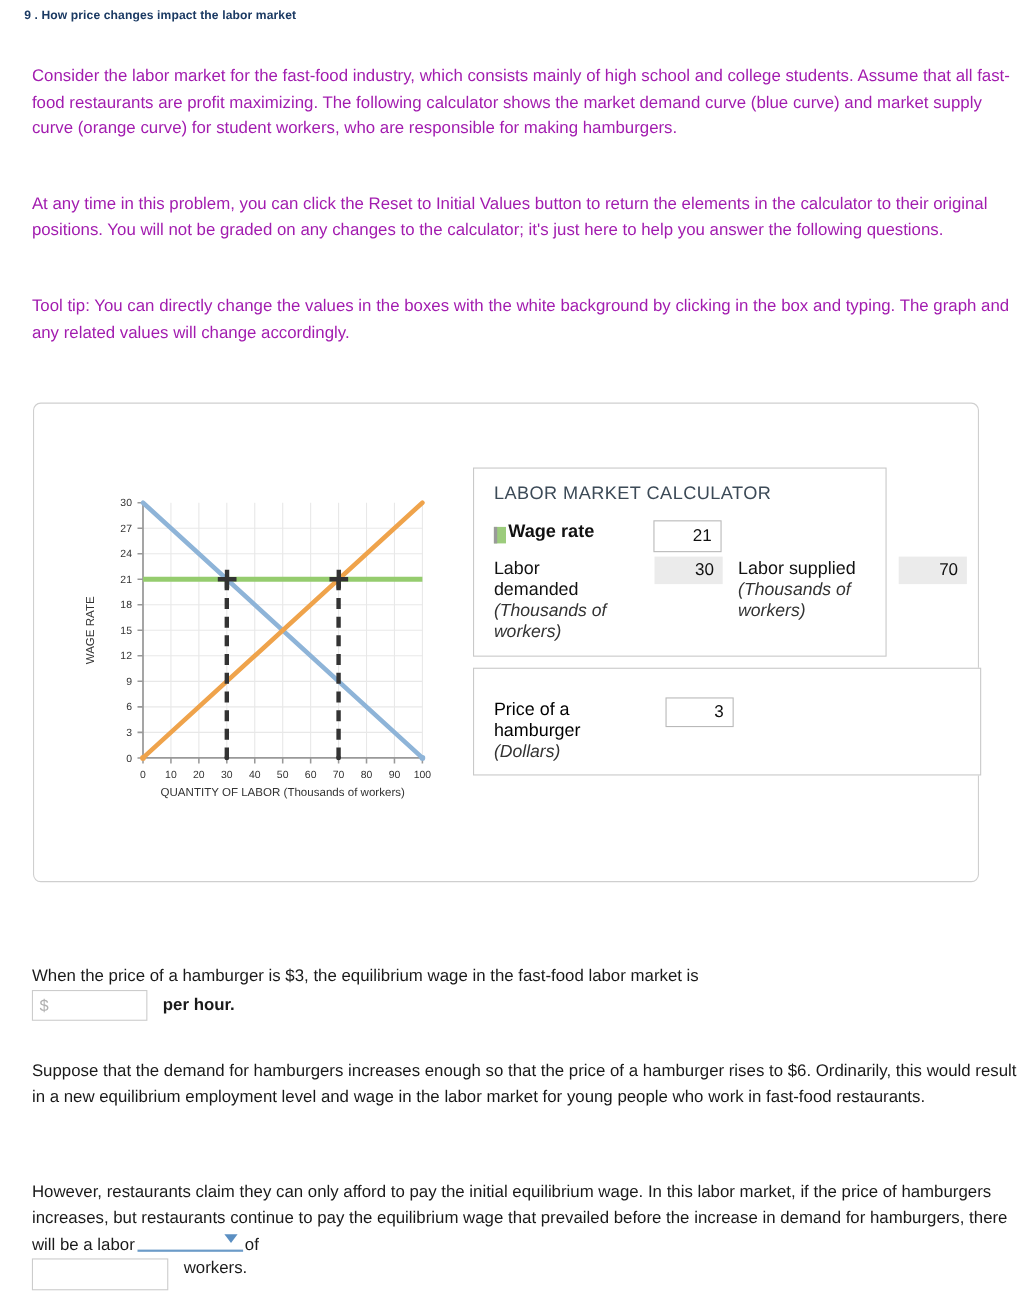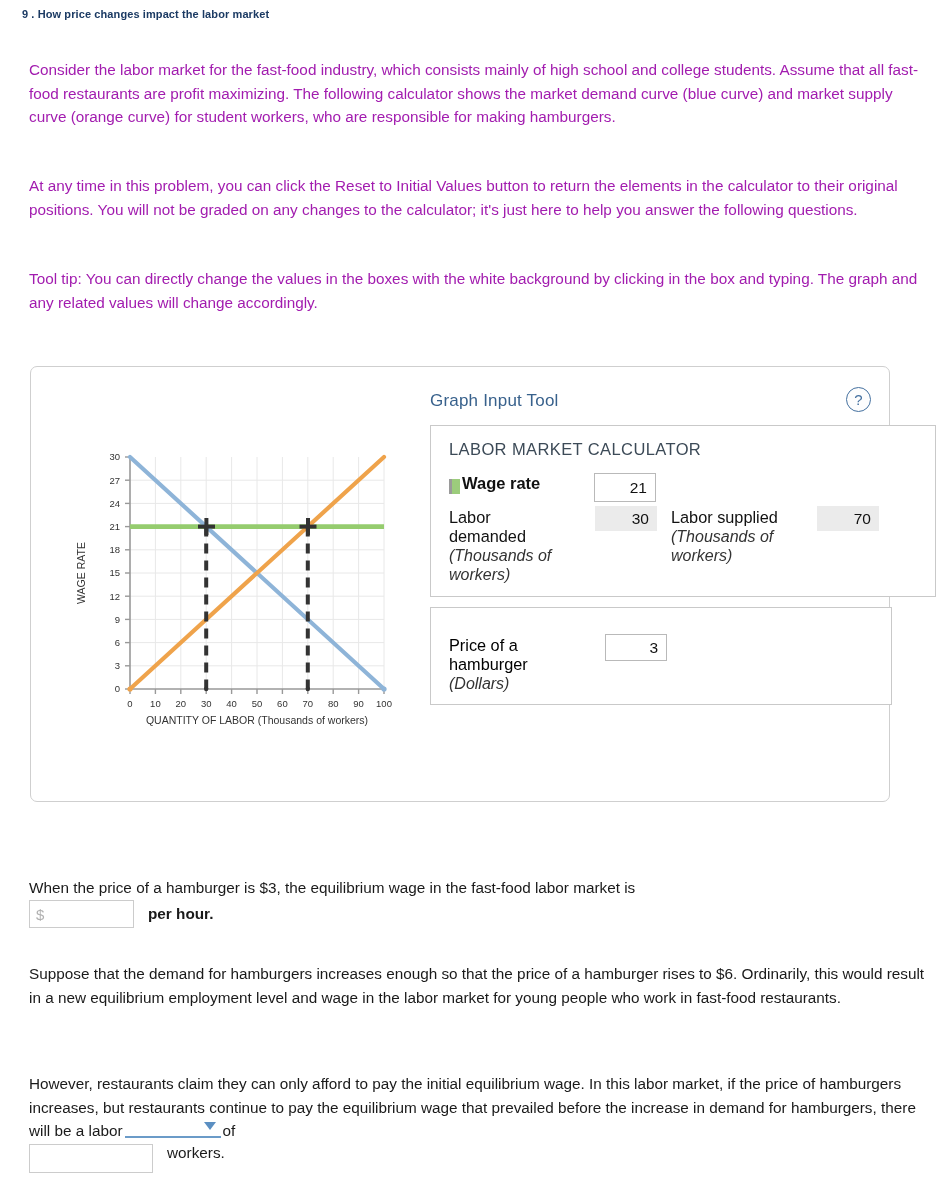--- a/index.html
+++ b/index.html
@@ -103,21 +103,21 @@
 
   .git-panel {
     position: absolute;
     left: 1px;
     border: 1px solid #c9c9c9;
     background: #ffffff;
     box-sizing: border-box;
   }
   #panel-market {
     top: 40px;
-    width: 506px;
+    width: 376px;
     height: 172px;
   }
   #panel-price {
     top: 222px;
     width: 462px;
     height: 98px;
   }
 
   #calc-heading {
     position: absolute;
@@ -474,24 +474,20 @@
 
       <circle cx="67" cy="250" r="2.6" fill="#efa34b"></circle>
       <circle cx="143.2" cy="250" r="2.2" fill="#333333"></circle>
       <circle cx="244.8" cy="250" r="2.2" fill="#333333"></circle>
       <circle cx="321" cy="250" r="2.6" fill="#8eb4d8"></circle>
     </svg>
   </div>
 
   <div id="graph-input-tool">
 
-    <div id="git-header">
-      <div id="git-title">Graph Input Tool</div>
-      <div id="help-icon">?</div>
-    </div>
 
     <div class="git-panel" id="panel-market">
       <div id="calc-heading">LABOR MARKET CALCULATOR</div>
 
       <div id="wage-row">
         <span id="wage-swatch"></span>
         <span id="wage-label">Wage rate</span>
         <input id="wage-input" class="num-input" type="text" value="21" style="">
       </div>
 

